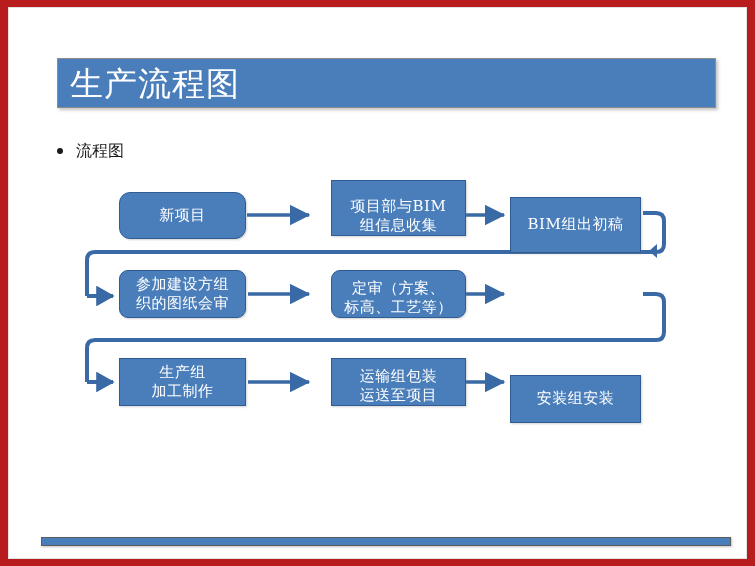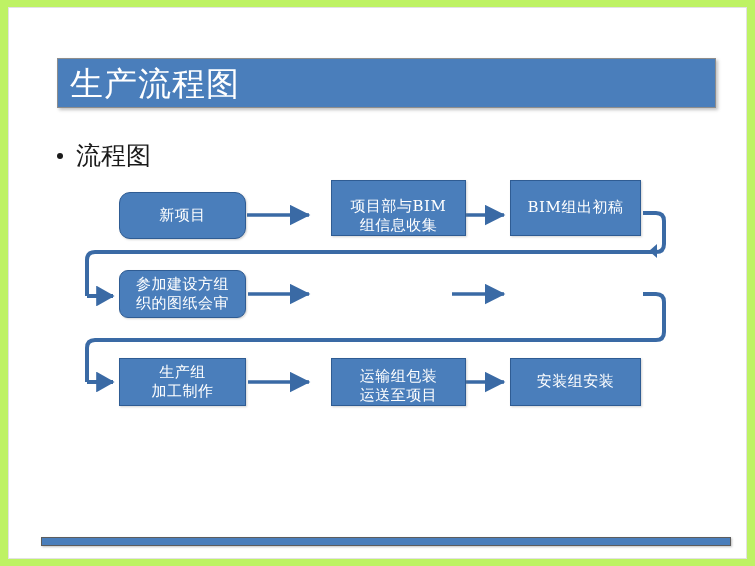--- a/index.html
+++ b/index.html
@@ -13,21 +13,21 @@
     font-family: "DejaVu Sans", "Liberation Sans", sans-serif;
     overflow: hidden;
   }
 
   
   #slide-frame {
     position: absolute;
     left: 0; top: 0;
     width: 755px;
     height: 566px;
-    background: #bef264;
+    background: #b91c1c;
     box-sizing: border-box;
   }
   #slide-canvas {
     position: absolute;
     left: 8px;
     top: 7px;
     width: 739px;
     height: 552px;
     background: #ffffff;
     border: 1px solid #e2e2e2;
@@ -70,21 +70,21 @@
   }
   #bullet-dot {
     width: 6px;
     height: 6px;
     border-radius: 50%;
     background: #1a1a1a;
     flex: 0 0 auto;
   }
   #bullet-text {
     color: #1a1a1a;
-    font-size: 25px;
+    font-size: 16px;
     line-height: 1.1;
     white-space: nowrap;
     font-family: "DejaVu Serif", "Liberation Serif", serif;
   }
 
   
   #flowchart {
     position: absolute;
     left: 0;
     top: 0;
@@ -108,21 +108,21 @@
     line-height: 1.28;
     letter-spacing: 0.5px;
     font-family: "DejaVu Serif", "Liberation Serif", serif;
     box-shadow: 1px 1px 2px rgba(130,130,130,0.35);
   }
   .node span { display: block; padding: 0 4px; }
 
   
   .col-1 { left: 110px; width: 127px; }
   .col-2 { left: 322px; width: 135px; align-items: flex-end; }
-  .col-3 { left: 501px; width: 131px; }
+  .col-3 { left: 501px; width: 131px; margin-top: 17px; }
 
   .row-1 { top: 184px; height: 47px; border-radius: 11px; }
   .row-2 { top: 262px; height: 48px; border-radius: 9px; }
   .row-3 { top: 350px; height: 48px; }
 
   
   .tall-1 { top: 172px; height: 56px; }
 
   
   #connectors {
@@ -221,20 +221,23 @@
       <div class="node col-2 tall-1">
         <span>项目部与BIM<br>组信息收集</span>
       </div>
       <div class="node col-3 tall-1">
         <span>BIM组出初稿</span>
       </div>
 
       <div class="node col-1 row-2">
         <span>参加建设方组<br>织的图纸会审</span>
       </div>
+      <div class="node col-2 row-2">
+        <span>定审（方案、<br>标高、工艺等）</span>
+      </div>
 
       <div class="node col-1 row-3">
         <span>生产组<br>加工制作</span>
       </div>
       <div class="node col-2 row-3">
         <span>运输组包装<br>运送至项目</span>
       </div>
       <div class="node col-3 row-3">
         <span>安装组安装</span>
       </div>

